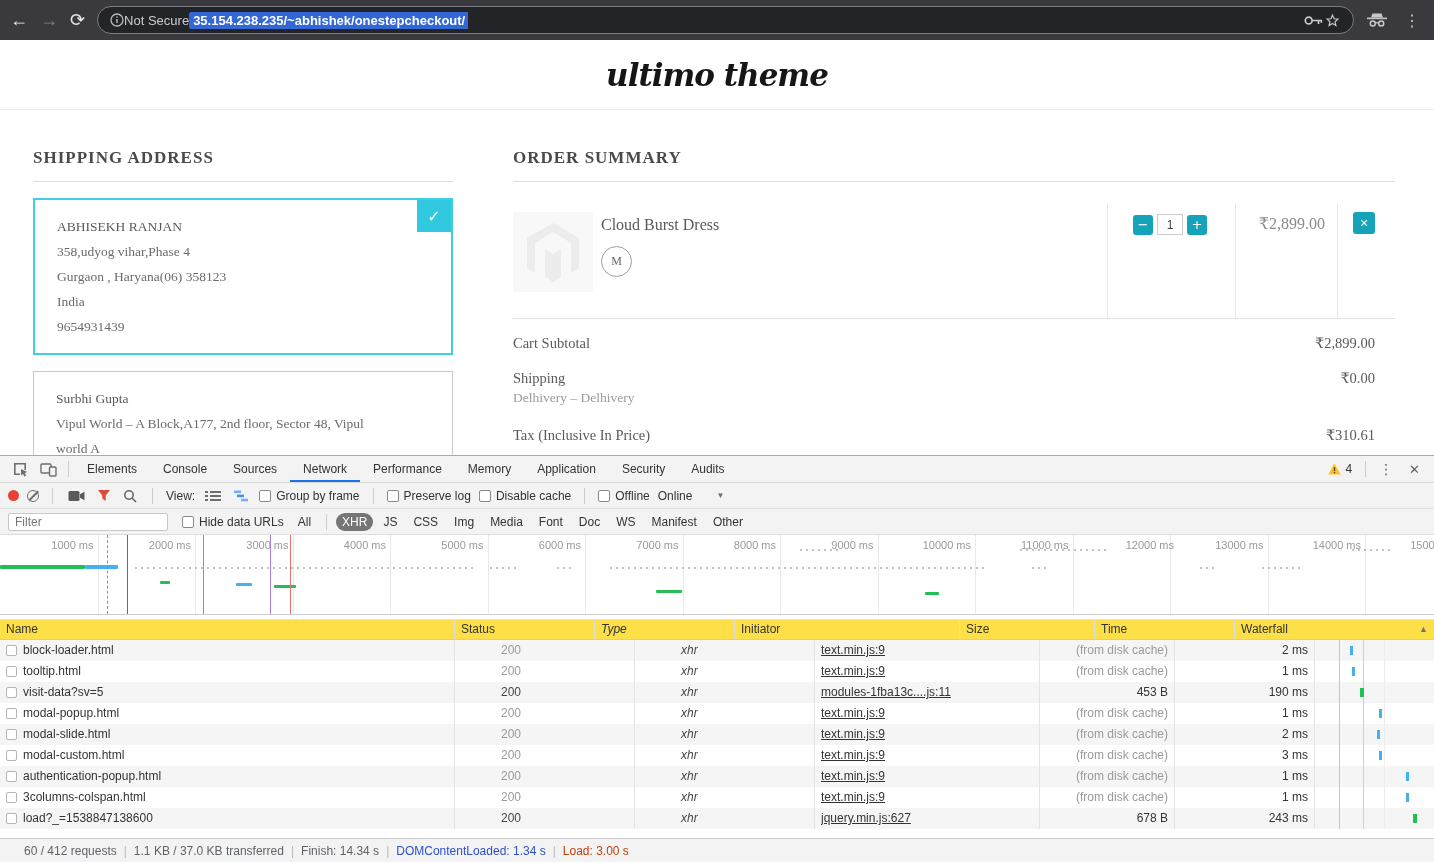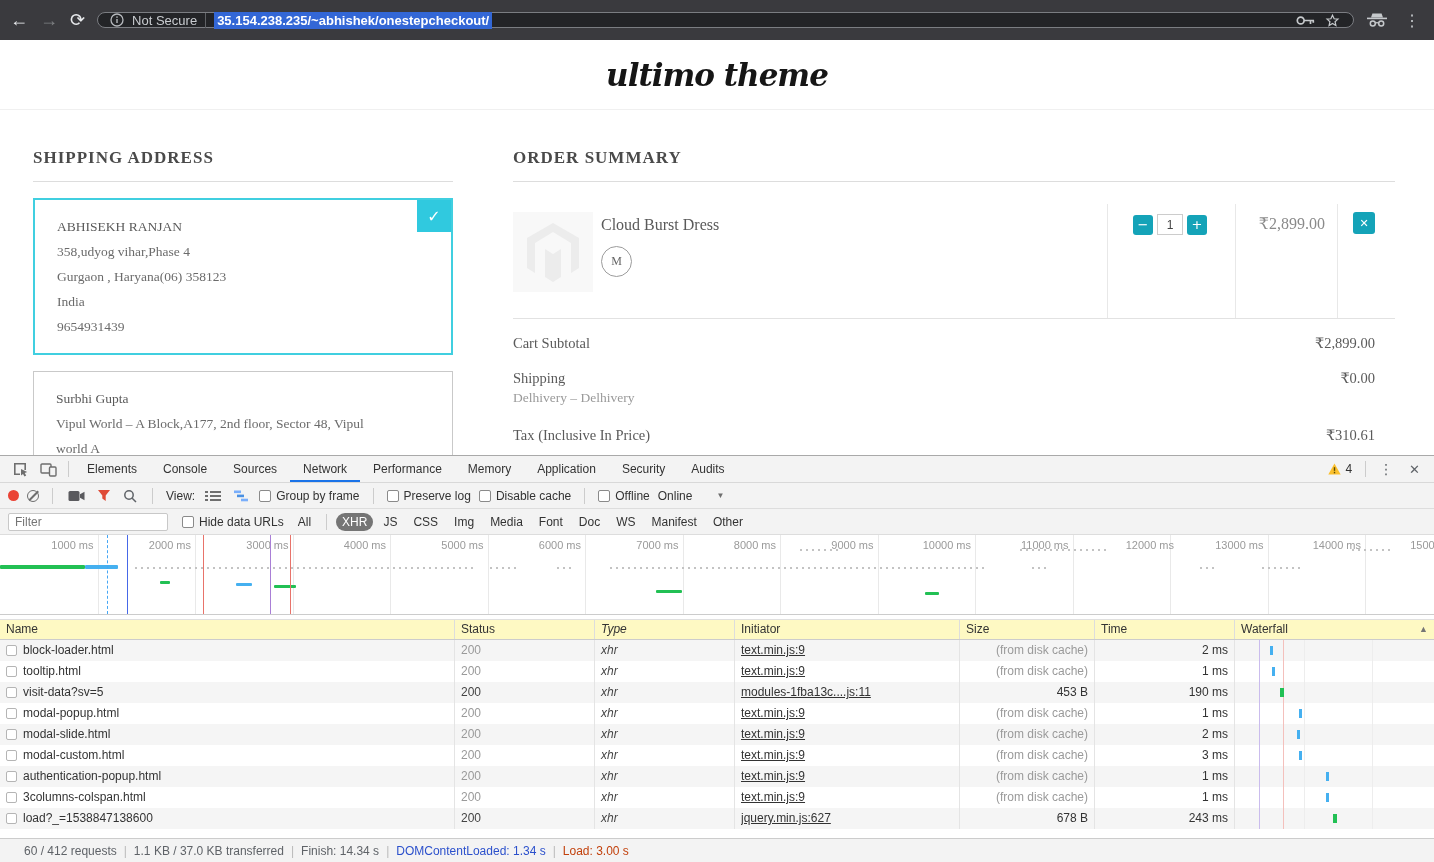--- a/index.html
+++ b/index.html
@@ -4,22 +4,22 @@
 <style>
   * { margin:0; padding:0; box-sizing:border-box; }
   html,body { width:1434px; height:862px; overflow:hidden; background:#fff;
     font-family:"Liberation Sans", sans-serif; }
 
   
   .browser-bar { height:40px; background:#3a3a3e; display:flex; align-items:center;
     padding:0 10px; gap:12px; }
   .nav-glyph { font-size:18px; color:#e8eaed; cursor:pointer; line-height:1; }
   .nav-glyph.disabled { color:#7f8184; }
-  .url-pill { flex:1; height:16px; background:#232427; border:1.5px solid #7b7d82;
-    border-radius:15px; display:flex; align-items:center; padding:0 12px; gap:8px;
+  .url-pill { flex:1; height:28px; background:#232427; border:1.5px solid #7b7d82;
+    border-radius:15px; display:flex; align-items:center; padding:0 12px; 
     color:#c9ccd0; font-size:13px; }
   .url-pill .pill-sep { width:1px; height:15px; background:#5f6165; }
   .url-text { color:#fff; background:#3367d6; padding:1px 3px; font-size:13px;
     font-weight:bold; white-space:nowrap; overflow:hidden; }
   .pill-spacer { flex:1; }
   .chrome-icon { color:#c6c9cc; display:flex; align-items:center; }
   .menu-dots { color:#c6c9cc; font-size:16px; letter-spacing:0; padding:0 4px; }
 
   
   .page { position:relative; height:415px; background:#fff; overflow:hidden;
@@ -107,39 +107,39 @@
     border-bottom:1px solid #ccc; overflow:hidden; flex:none; cursor:col-resize; }
   .ov-grid { position:absolute; top:0; bottom:0; width:1px; background:#e9e9e9; }
   .ov-label { position:absolute; top:4px; font-size:11px; color:#9a9a9a; }
   .ov-dots { position:absolute; height:2px;
     background:repeating-linear-gradient(90deg,#c3c3c3 0 2px,transparent 2px 6px); }
   .ov-bar { position:absolute; border-radius:1px; }
   .ov-line { position:absolute; top:0; bottom:0; width:1px; }
   .ov-line.dashed { background:none; border-left:1px dashed #45a6f5; }
 
   .dt-gap { height:4px; background:#fff; flex:none; }
-  .nt-header { height:21px; display:flex; background:#fef9c3; border-top:1px solid #e0e0e0;
+  .nt-header { height:21px; display:flex; background:#fde047; border-top:1px solid #e0e0e0;
     border-bottom:1px solid #ccc; flex:none; }
   .nt-header .c { line-height:19px; padding:0 6px; border-right:1px solid #ddd;
     color:#333; cursor:pointer; }
   .c.name { width:455px; } .c.status { width:140px; } .c.type { width:140px;font-style:italic; }
   .c.init { width:225px; } .c.size { width:135px; } .c.time { width:140px; }
   .c.wf { flex:1; border-right:none !important; position:relative; overflow:hidden; }
   .wf-head { display:flex; align-items:center; }
   .sort-arrow { margin-left:auto; font-size:9px; color:#757575; }
 
   .nt-rows { flex:none; }
   .nt-row { height:21px; display:flex; background:#fff; cursor:pointer; }
   .nt-row.odd { background:#f5f5f5; }
   .nt-row .c { line-height:21px; padding:0 6px; border-right:1px solid #e4e4e4;
     white-space:nowrap; overflow:hidden; text-overflow:ellipsis; }
   .nt-row .c.name { display:flex; align-items:center; gap:6px; color:#333; }
   .doc-ico { width:11px; height:11px; border:1px solid #b5b5b5; border-radius:2px;
     background:#fff; flex:none; }
-  .nt-row .c.status, .nt-row .c.type { color:#444; }
+  .nt-row .c.status, .nt-row .c.type { color:#444;margin-left:40px; }
   .nt-row .c.size, .nt-row .c.time { text-align:right; color:#333; }
   .dim { color:#9a9a9a !important; }
   .init a, .init-link { color:#333; text-decoration:underline; cursor:pointer;
     white-space:nowrap; overflow:hidden; text-overflow:ellipsis; display:block; }
   .wf-v { position:absolute; top:0; bottom:0; width:1px; }
   .wf-v.g { background:#ededed; } .wf-v.purple { background:#cabced; }
   .wf-v.red { background:#f4c0bc; }
   .wf-bar { position:absolute; top:6px; height:9px; width:3px; }
   .wf-bar.blue { background:#45b0f0; }
   .wf-bar.green { background:#22c054; width:4px; }

